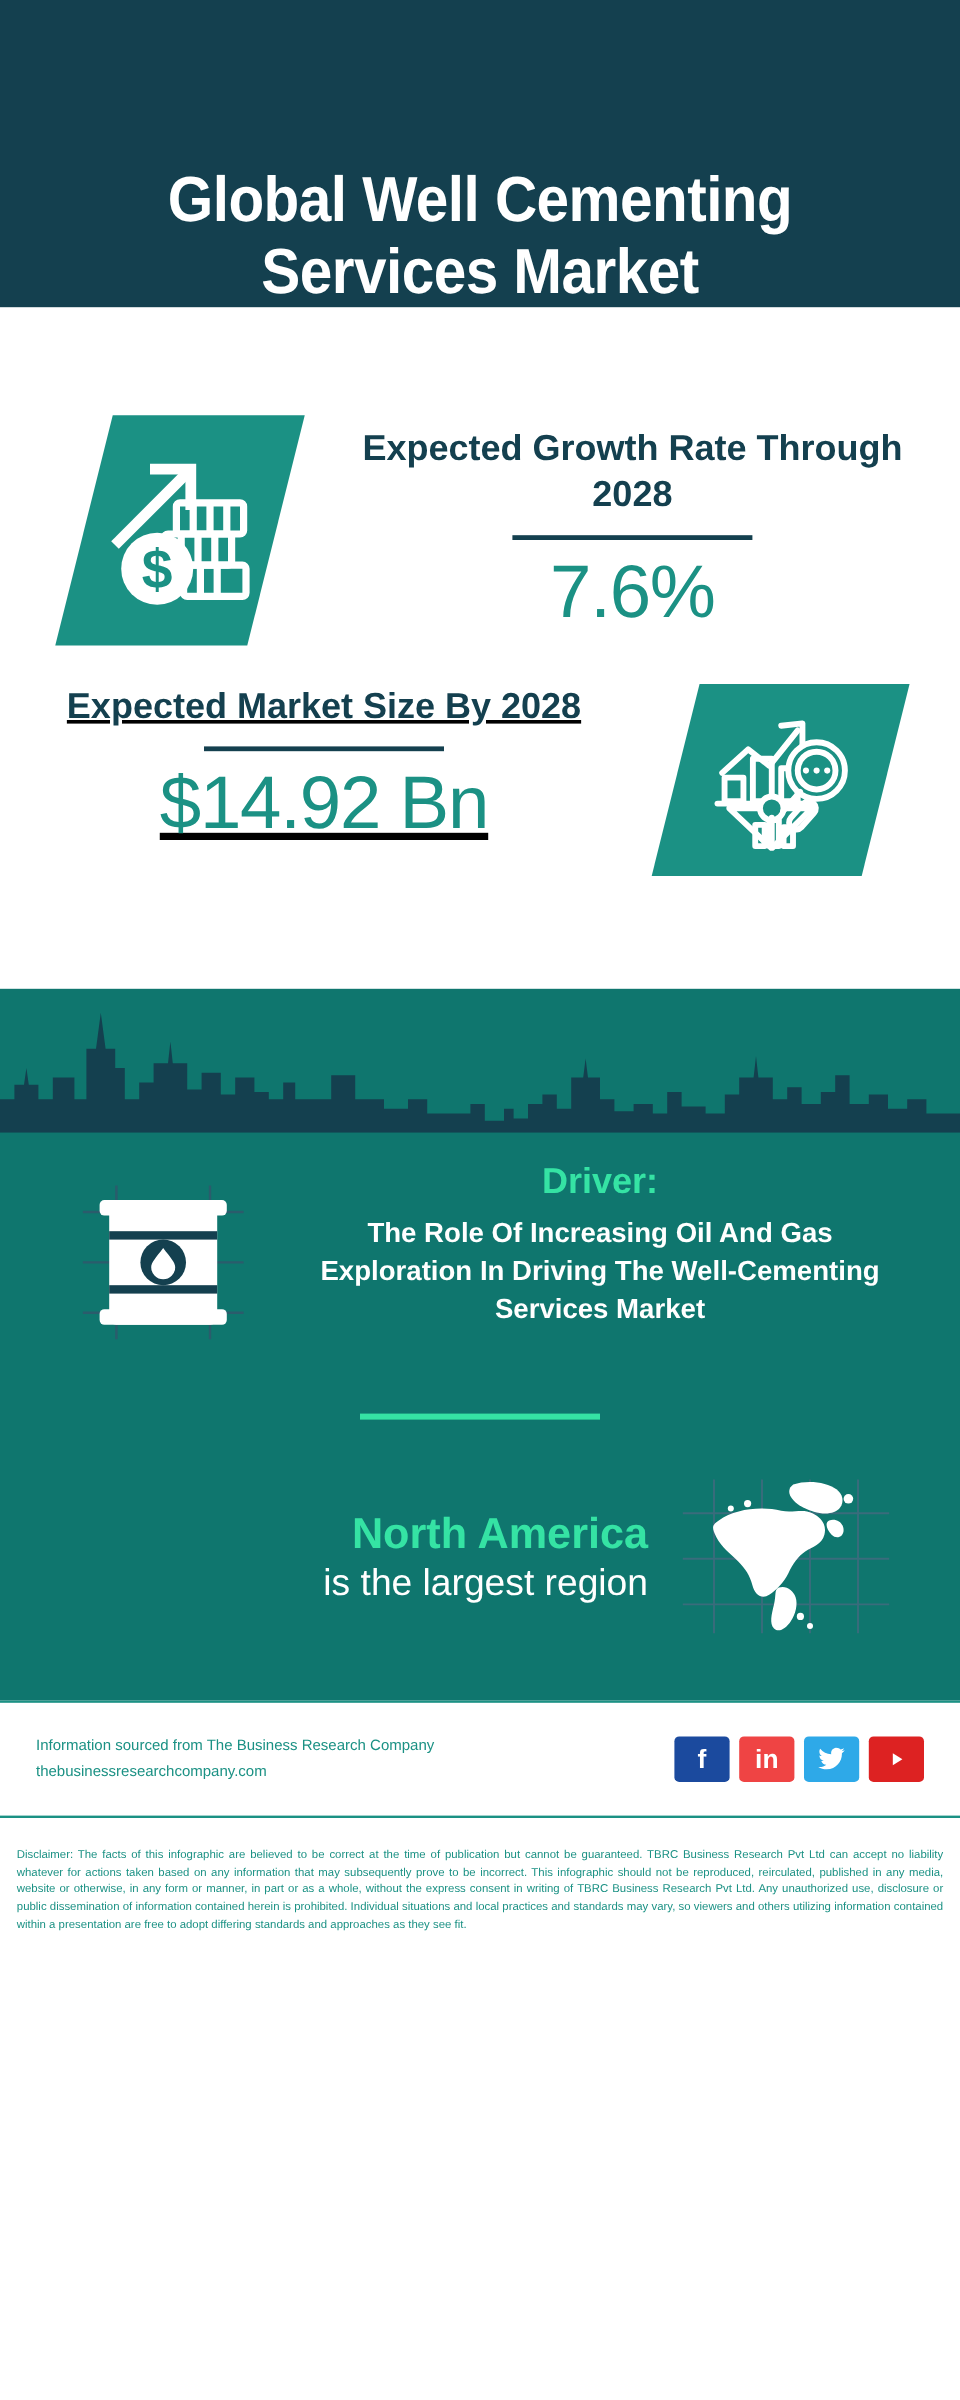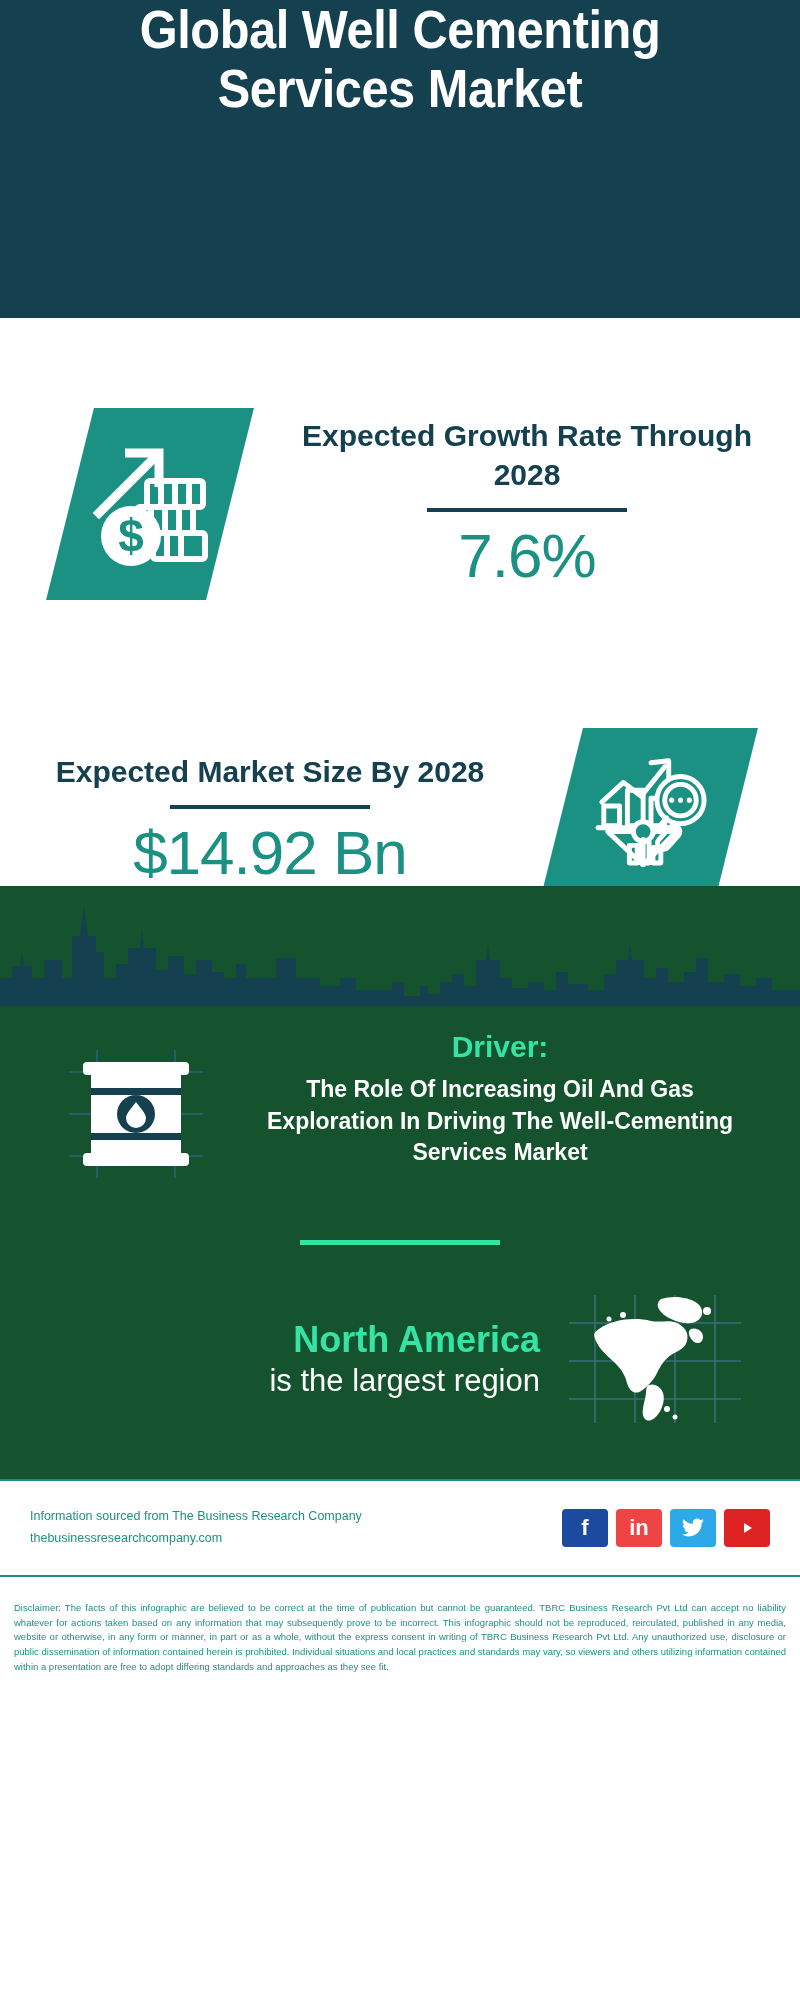--- a/index.html
+++ b/index.html
@@ -9,22 +9,22 @@
     background:#ffffff;
     width:800px; height:2000px;
     overflow:hidden;
     position:relative;
   }
   .page { width:800px; height:2000px; position:relative; background:#fff; }
 
   
   .header {
     background:#14404f;
-    height:318px;
-    display:flex; align-items:flex-start; justify-content:center;
+    height:256px;
+    display:flex; align-items:flex-end; justify-content:center;
     padding:0 60px;
   }
   .header h1 {
     color:#ffffff;
     font-size:53px;
     line-height:1.12;
     font-weight:bold;
     text-align:center;
     letter-spacing:-0.5px;
     transform:scaleX(0.92);
@@ -57,32 +57,33 @@
     width:200px; height:4px; background:#14404f;
     margin:14px auto 8px auto;
   }
   .big-teal {
     color:#1b9184; font-size:62px; font-weight:400;
     letter-spacing:-1px;
   }
 
   
   .size-row {
-    display:flex; align-items:flex-end;
+    display:flex; align-items:flex-start;
     height:270px;
     padding-top:14px;
+    text-decoration:underline;
   }
   .size-text { flex:1; text-align:center; padding-left:40px; }
   .size-icon-wrap { width:300px; display:flex; justify-content:center; }
   .plate-b { width:175px; height:160px; }
 
   
   .darkpanel {
     position:relative;
-    background:#14532d;
+    background:#0f766e;
     margin-top:-2px;
   }
   .skyline { display:block; width:800px; height:120px; }
 
   .driver-row {
     display:flex; align-items:flex-start;
     padding:24px 36px 0 36px;
   }
   .barrel-wrap { width:200px; display:flex; justify-content:center; padding-top:14px;}
   .driver-text { flex:1; text-align:center; padding:0 6px; }

